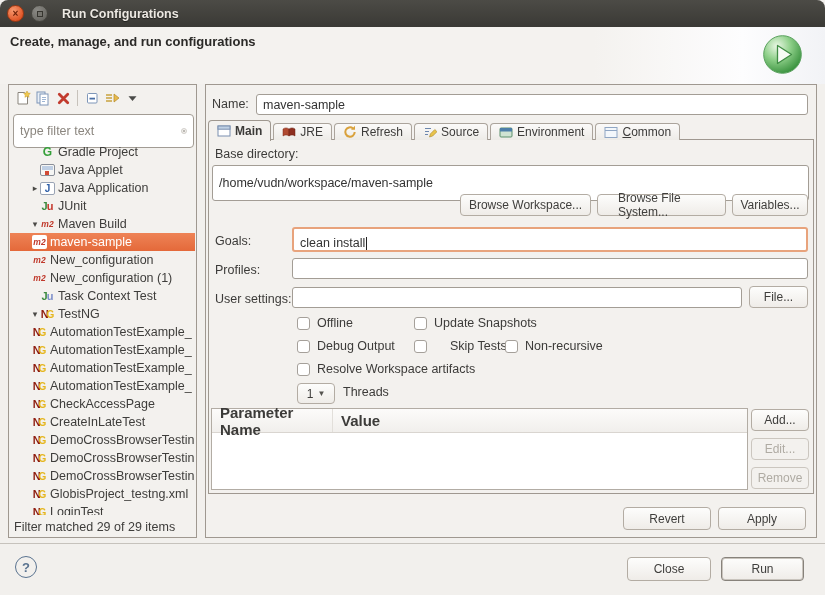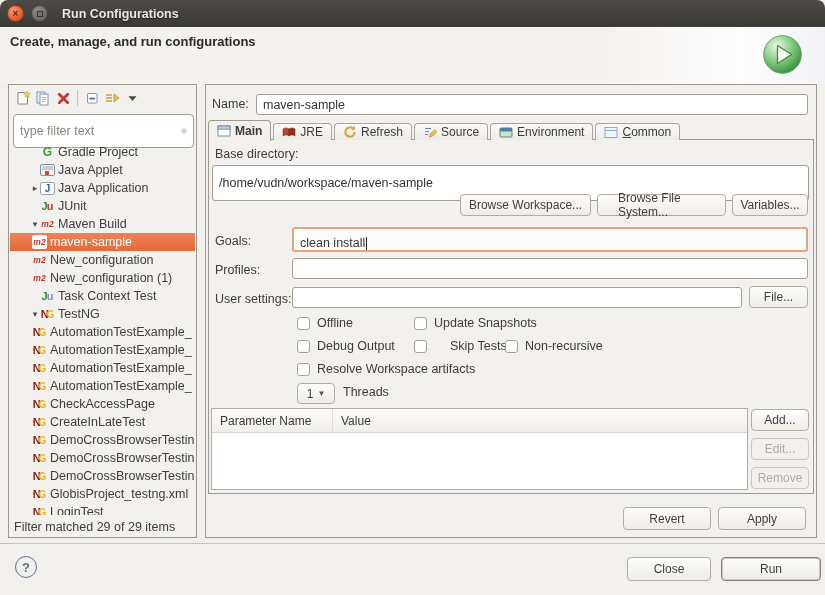--- a/index.html
+++ b/index.html
@@ -100,21 +100,21 @@
   .checkbox { position:absolute; width:13px; height:13px; background:#fff; border:1px solid #A5A09A; border-radius:3px; }
   .cb-label { position:absolute; font-size:12.5px; color:#3C3B39; white-space:nowrap; }
 
   .dd { position:absolute; background:linear-gradient(#FDFDFC,#EFECE8); border:1px solid #B3ACA3; border-radius:4px;
     font-size:12px; color:#3F3E3C; display:flex; align-items:center; justify-content:center; gap:4px; }
   .dd .dd-arrow { font-size:8px; color:#55534F; }
 
   .param-table { position:absolute; left:2px; top:268px; width:537px; height:82px; background:#fff;
     border:1px solid #B2ACA4; }
   .param-head { display:flex; height:24px; background:linear-gradient(#FCFBFA,#F1EFEC); border-bottom:1px solid #D9D5D0; }
-  .param-col { font-size:12px; color:#3C3B39; display:flex; align-items:center; padding-left:8px; }
+  .param-col { font-size:15px; color:#3C3B39; display:flex; align-items:center; padding-left:8px;font-weight:bold; }
   .param-col.c1 { width:121px; border-right:1px solid #E2DFDA; }
   .param-col.c2 { flex:1; }
   .param-body { height:57px; }
 
   
   .bottom-sep { position:absolute; left:0; top:543px; width:825px; border-top:1px solid #C6C2BC; }
   .help-badge { position:absolute; left:15px; top:556px; width:22px; height:22px; border:1.6px solid #5A7390;
     border-radius:50%; display:flex; align-items:center; justify-content:center;
     color:#5A7390; font-size:13px; font-weight:bold; }
 </style>
@@ -420,15 +420,15 @@
       <div class="btn disabled" style="left:542px; top:327px; width:58px; height:22px;">Remove</div>
     </div>
 
     <div class="btn" style="left:417px; top:422px; width:88px; height:23px;">Revert</div>
     <div class="btn" style="left:512px; top:422px; width:88px; height:23px;">Apply</div>
   </div>
 
   <div class="bottom-sep"></div>
   <div class="help-badge">?</div>
   <div class="btn" style="left:627px; top:557px; width:84px; height:24px;">Close</div>
-  <div class="btn default" style="left:721px; top:557px; width:100px; height:24px;">Run</div>
+  <div class="btn default" style="left:721px; top:557px; width:83px; height:24px;">Run</div>
 
 </div>
 
 </body></html>

